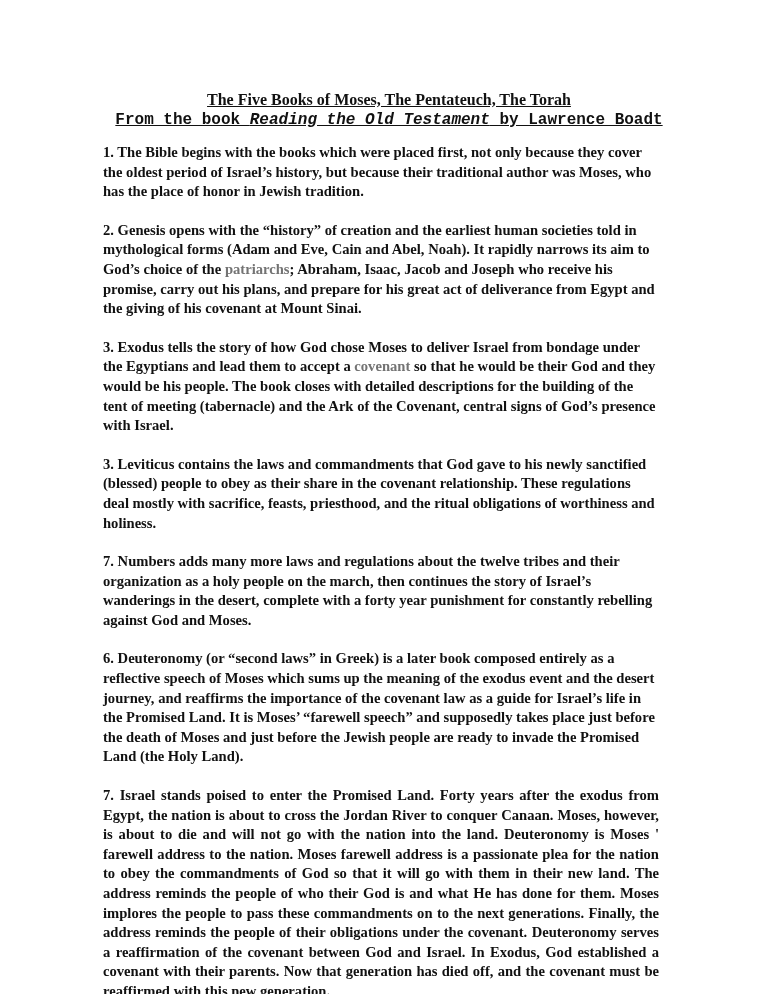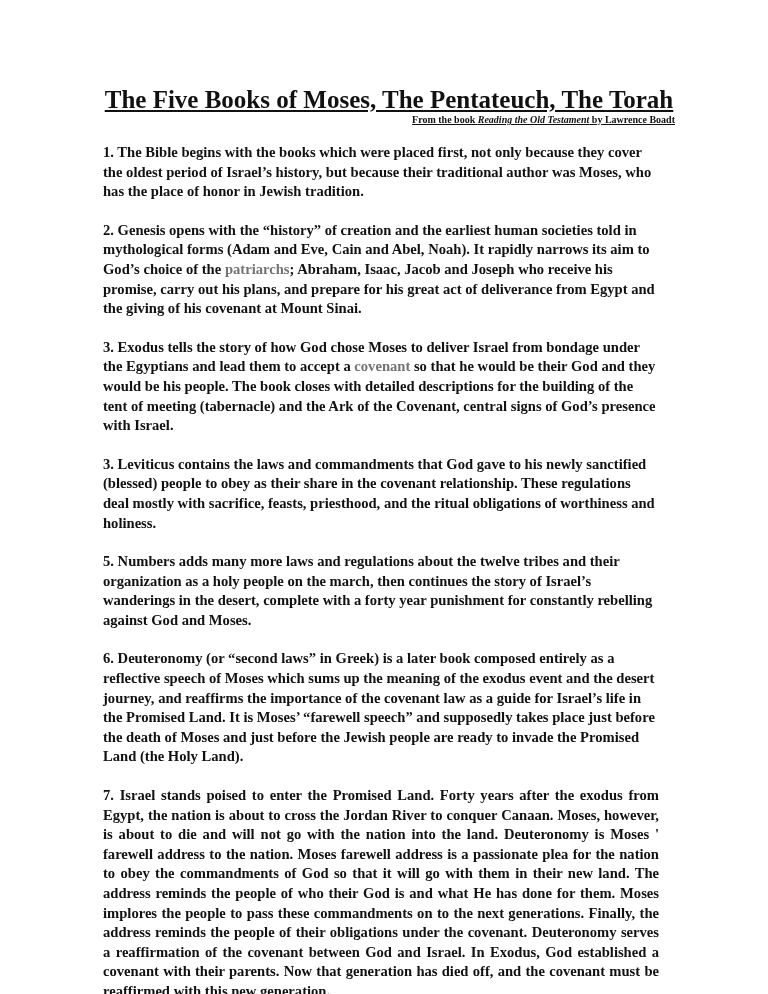--- a/index.html
+++ b/index.html
@@ -3,26 +3,26 @@
 <meta charset="utf-8">
 <style>
   html, body { margin:0; padding:0; background:#ffffff; }
   body { width:768px; height:994px; overflow:hidden; position:relative; }
   .page {
     position:absolute; left:103px; top:89px; width:572px;
     font-family:"Liberation Serif", serif; color:#111;
     font-weight:bold; font-size:14.6px; line-height:19.6px;
   }
   .title {
-    text-align:center; font-size:25px; line-height:22px;
+    text-align:center; font-size:16px; line-height:22px;
     text-decoration:underline; margin:0;
   }
   .subtitle {
-    text-align:right; font-size:10px; line-height:18px;
-    text-decoration:underline; margin:0 0 14px 0;
+    text-align:center; font-size:16px; line-height:18px;
+    text-decoration:underline; margin:0 0 14px 0;font-family:Liberation Mono, monospace;
   }
   .subtitle i { font-style:italic; }
   p.para { margin:0 16px 19px 0; }
   p.justify { text-align:justify; }
   .red { color:#737373; }
 </style>
 </head>
 <body>
 
 <div class="page">
@@ -30,19 +30,19 @@
   <div class="subtitle"><span>From the book </span><i>Reading the Old Testament</i><span> by Lawrence Boadt</span></div>
 
   <p class="para">1. The Bible begins with the books which were placed first, not only because they cover the oldest period of Israel’s history, but because their traditional author was Moses, who has the place of honor in Jewish tradition.</p>
 
   <p class="para"><span>2. Genesis opens with the “history” of creation and the earliest human societies told in mythological forms (Adam and Eve, Cain and Abel, Noah).  It rapidly narrows its aim to God’s choice of the </span><span class="red">patriarchs</span><span>; Abraham, Isaac, Jacob and Joseph who receive his promise, carry out his plans, and prepare for his great act of deliverance from Egypt and the giving of his covenant at Mount Sinai.</span></p>
 
   <p class="para"><span>3. Exodus tells the story of how God chose Moses to deliver Israel from bondage under the Egyptians and lead them to accept a </span><span class="red">covenant</span><span> so that he would be their God and they would be his people.  The book closes with detailed descriptions for the building of the tent of meeting (tabernacle) and the Ark of the Covenant, central signs of God’s presence with Israel.</span></p>
 
   <p class="para">3. Leviticus contains the laws and commandments that God gave to his newly sanctified (blessed) people to obey as their share in the covenant relationship.  These regulations deal mostly with sacrifice, feasts, priesthood, and the ritual obligations of worthiness and holiness.</p>
 
-  <p class="para">5. Numbers adds many more laws and regulations about the twelve tribes and their organization as a holy people on the march, then continues the story of Israel’s wanderings in the desert, complete with a forty year punishment for constantly rebelling against God and Moses.</p>
+  <p class="para">7. Numbers adds many more laws and regulations about the twelve tribes and their organization as a holy people on the march, then continues the story of Israel’s wanderings in the desert, complete with a forty year punishment for constantly rebelling against God and Moses.</p>
 
   <p class="para">6. Deuteronomy (or “second laws” in Greek) is a later book composed entirely as a reflective speech of Moses which sums up the meaning of the exodus event and the desert journey, and reaffirms the importance of the covenant law as a guide for Israel’s life in the Promised Land. It is Moses’ “farewell speech” and supposedly takes place just before the death of Moses and just before the Jewish people are ready to invade the Promised Land (the Holy Land).</p>
 
   <p class="para justify">7. Israel stands poised to enter the Promised Land. Forty years after the exodus from Egypt, the nation is about to cross the Jordan River to conquer Canaan.  Moses, however, is about to die and will not go with the nation into the land. Deuteronomy is Moses ' farewell address to the nation. Moses farewell address is a passionate plea for the nation to obey the commandments of God so that it will go with them in their new land. The address reminds the people of who their God is and what He has done for them. Moses implores the people to pass these commandments on to the next generations. Finally, the address reminds the people of their obligations under the covenant. Deuteronomy serves a reaffirmation of the covenant between God and Israel. In Exodus, God established a covenant with their parents. Now that generation has died off, and the covenant must be reaffirmed with this new generation.</p>
 
 </div>
 
 </body></html>

